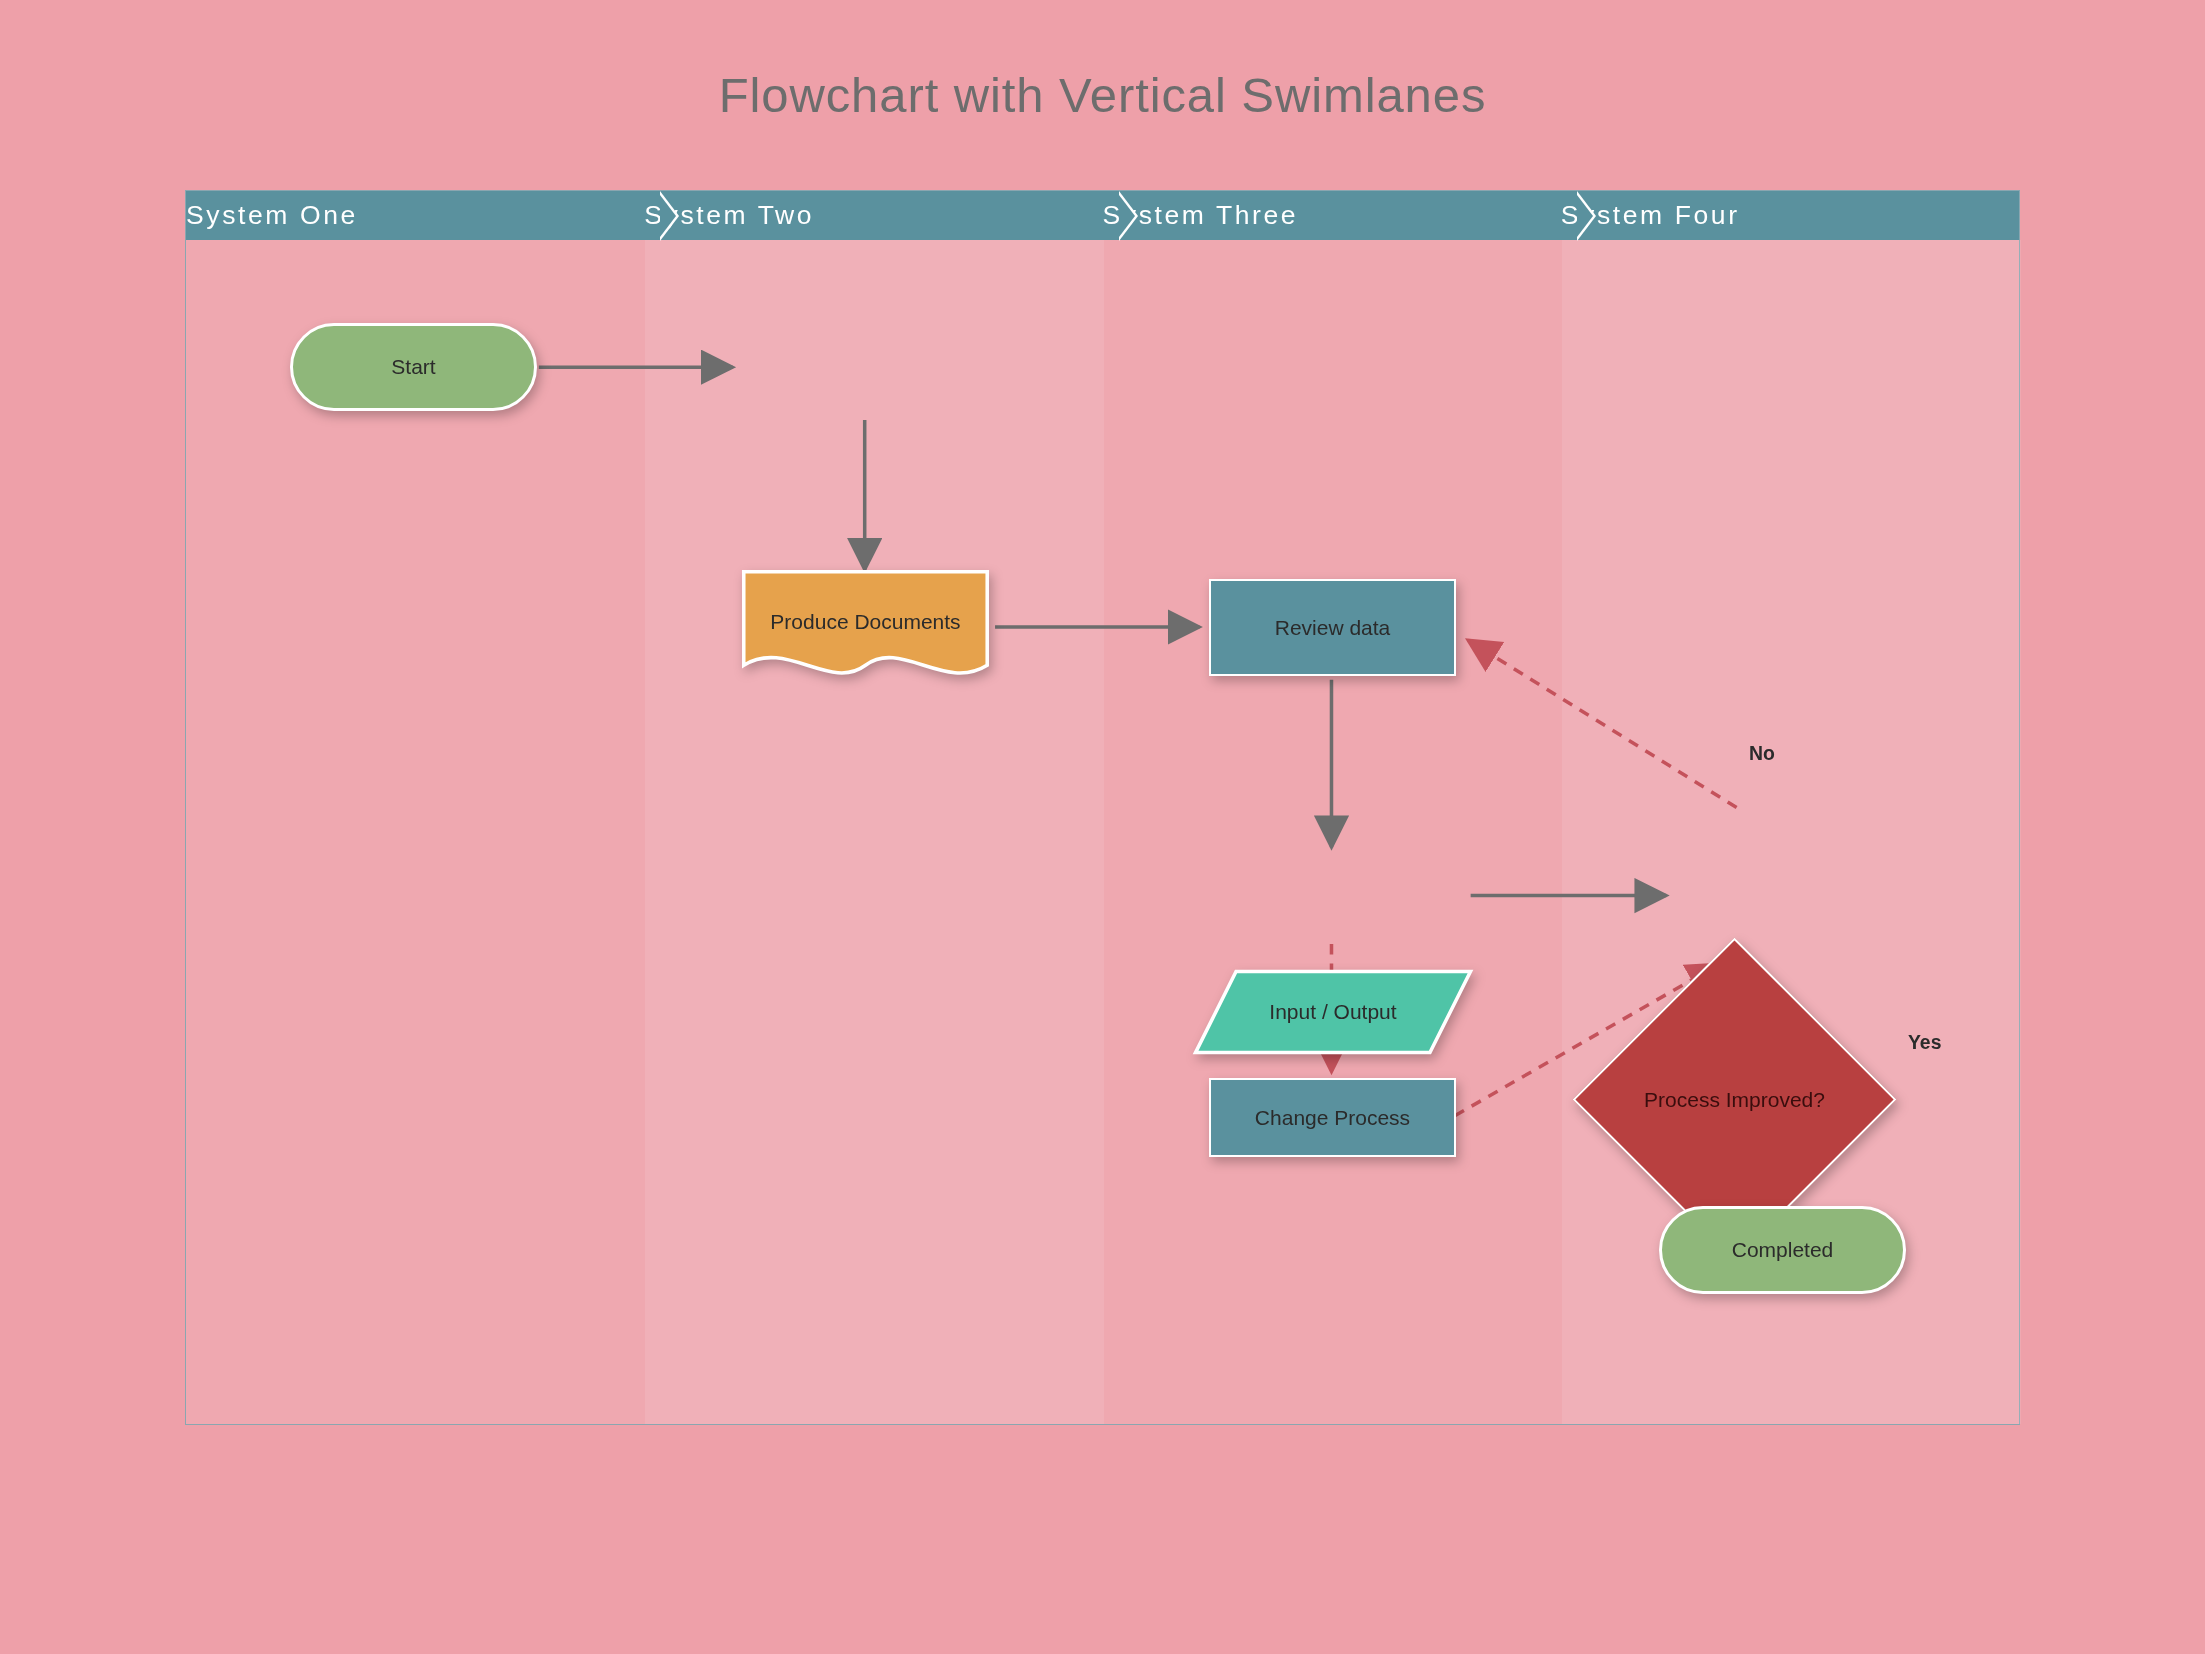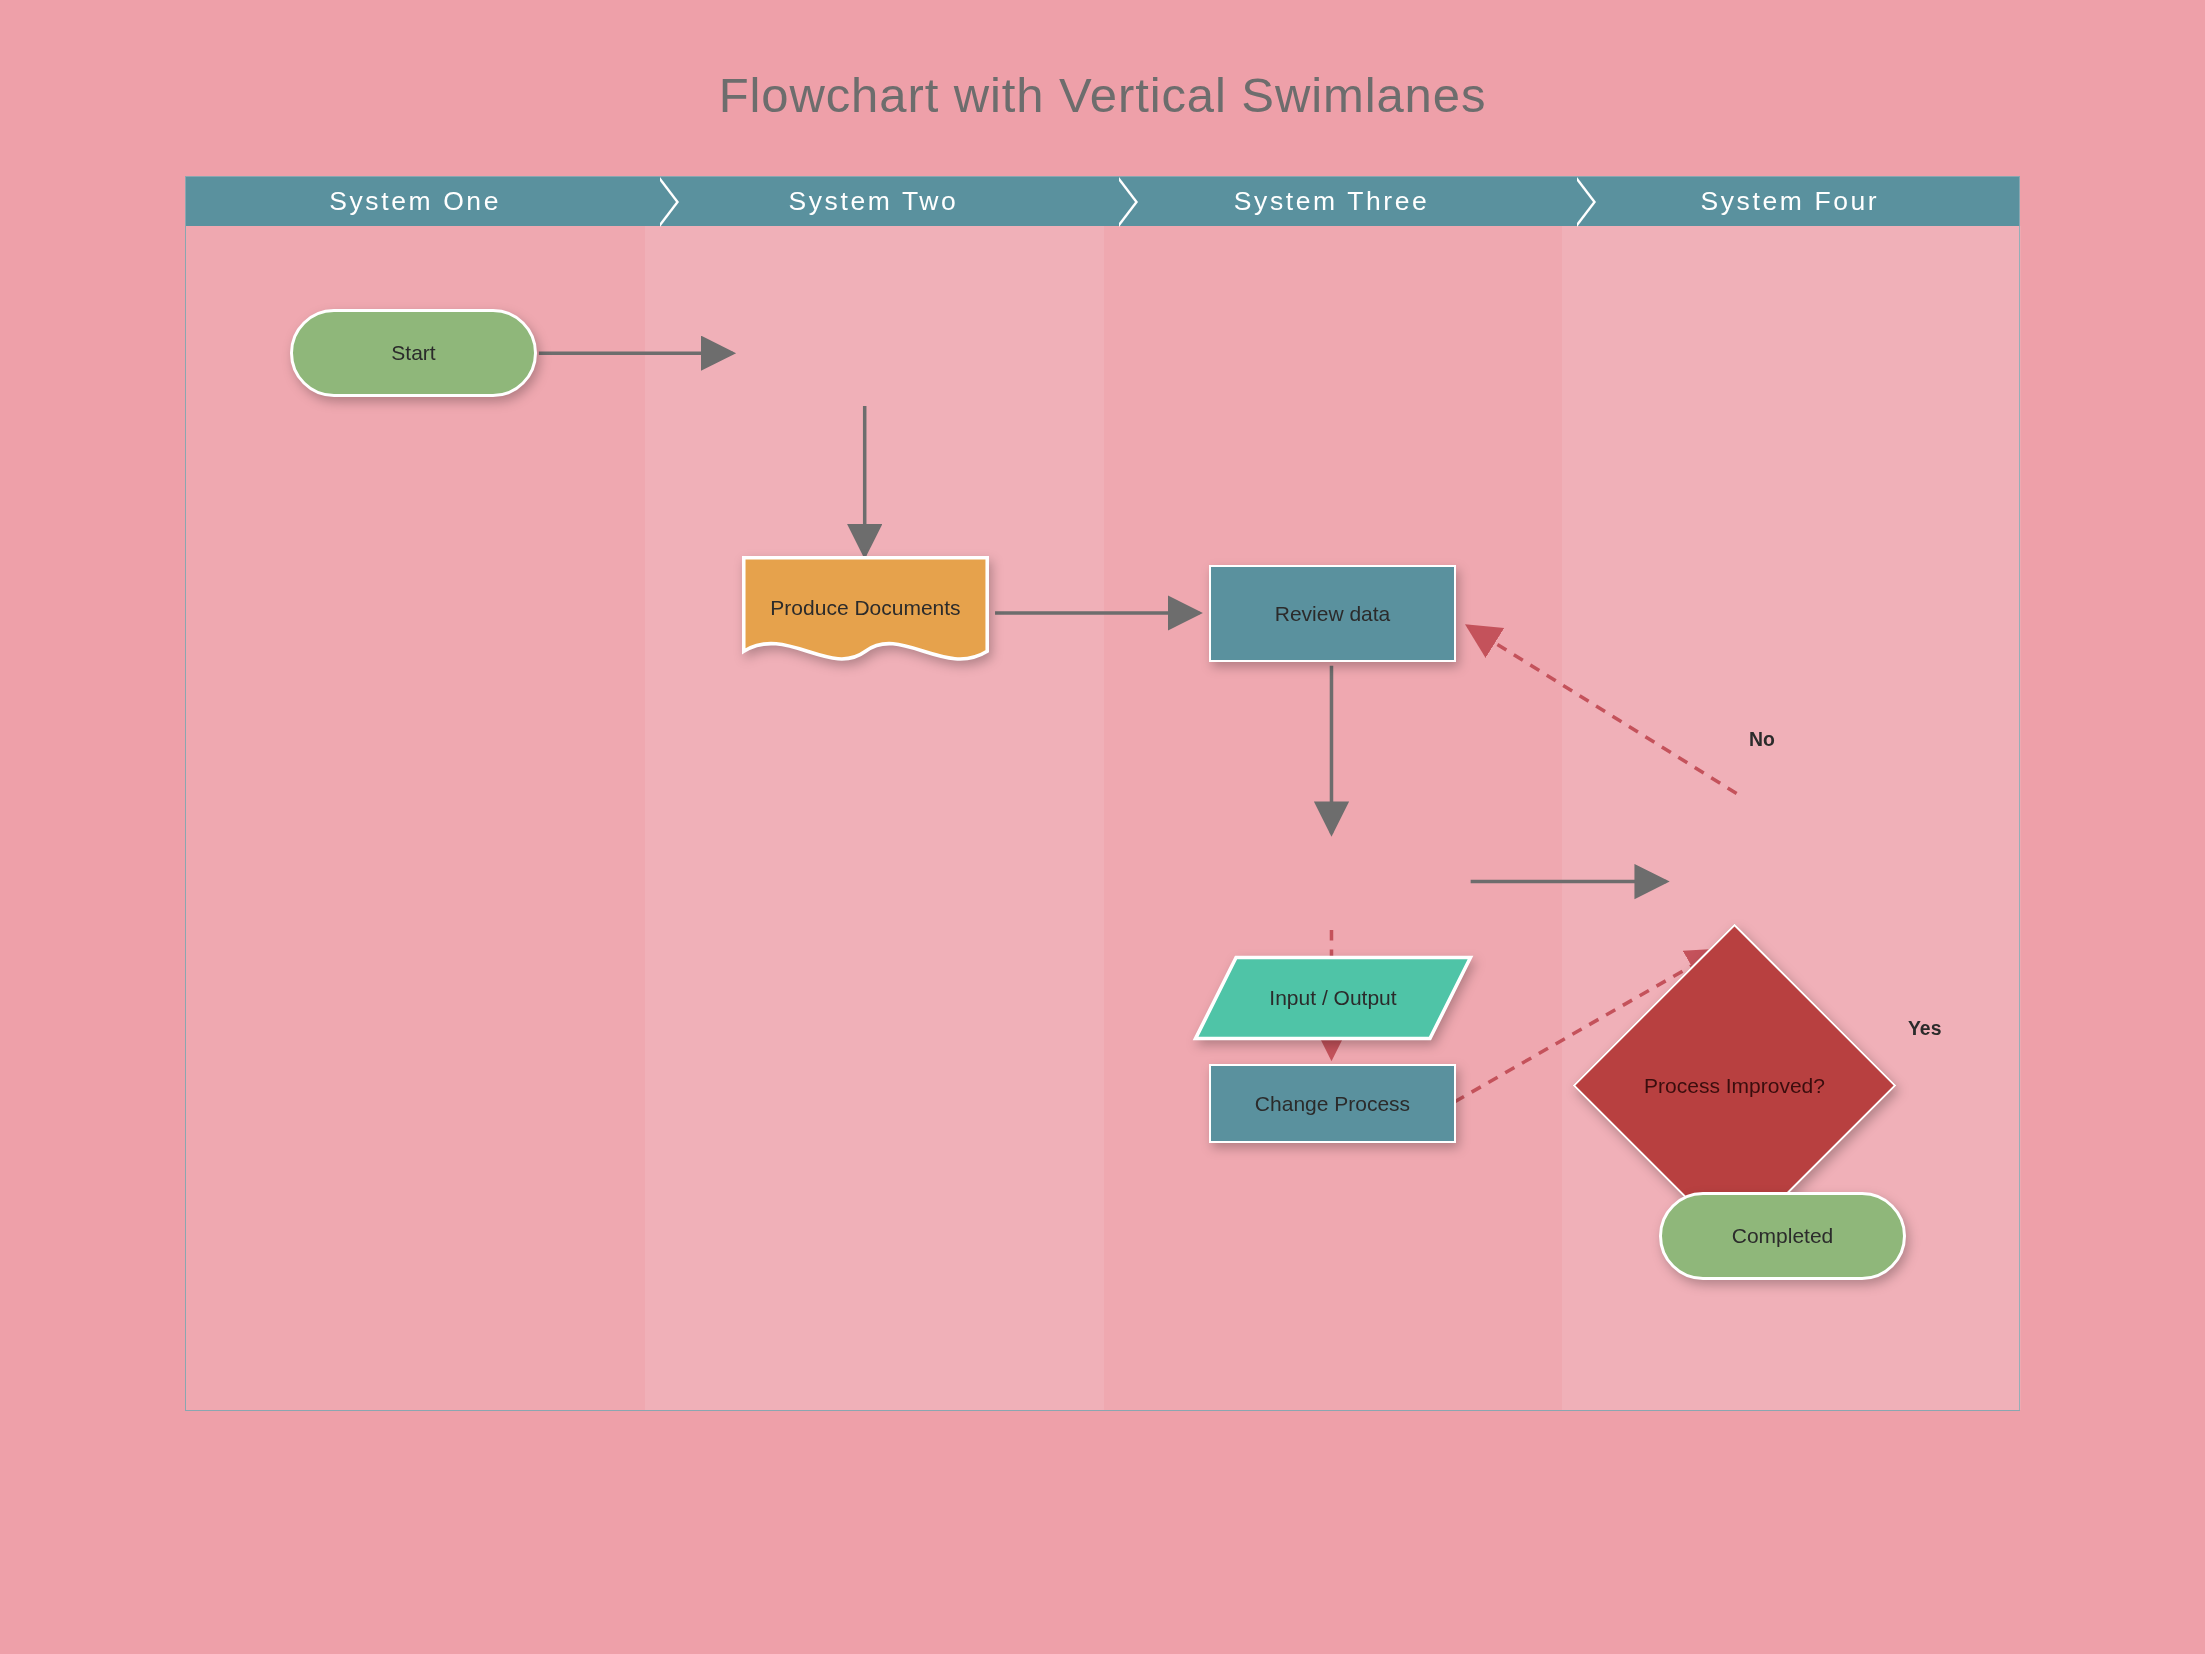--- a/index.html
+++ b/index.html
@@ -9,21 +9,21 @@
     font-family: "Segoe UI", Arial, sans-serif;
     display: flex;
     flex-direction: column;
     align-items: center;
   }
   .title {
     color: #6d6d6d;
     font-size: 49px;
     letter-spacing: 0.9px;
     margin-top: 67px;
-    margin-bottom: 53px;
+    margin-bottom: 67px;
     font-weight: 400;
   }
   .canvas-wrap {
     width: 1835px;
     height: 1235px;
     position: relative;
     background: rgba(255,255,255,0.09);
     border: 1.8px solid #8aa6b0;
   }
   .lane-header-row {
@@ -33,21 +33,20 @@
     display: flex;
   }
   .lane-header {
     flex: 1;
     background: #5a919e;
     color: #fff;
     font-size: 26.5px;
     letter-spacing: 2.6px;
     display: flex;
     align-items: center;
-    justify-content: center;
     position: relative;
     font-weight: 400;
   }
   .lane-header + .lane-header::before {
     content: "";
     position: absolute;
     left: -16px;
     top: 0;
     width: 0; height: 0;
     border-top: 25px solid transparent;

